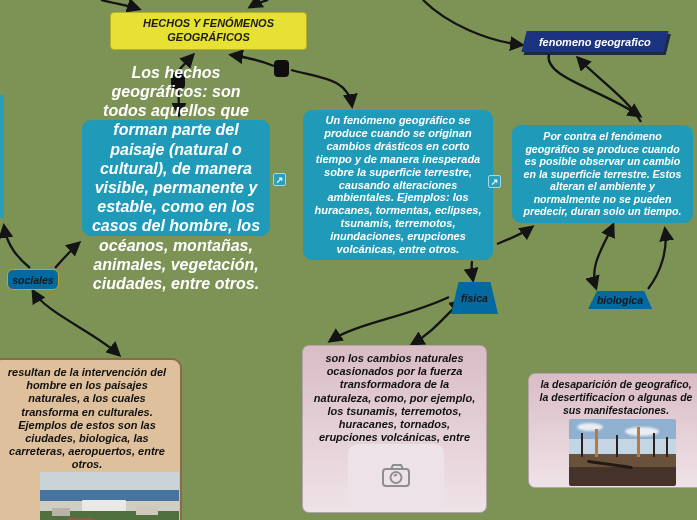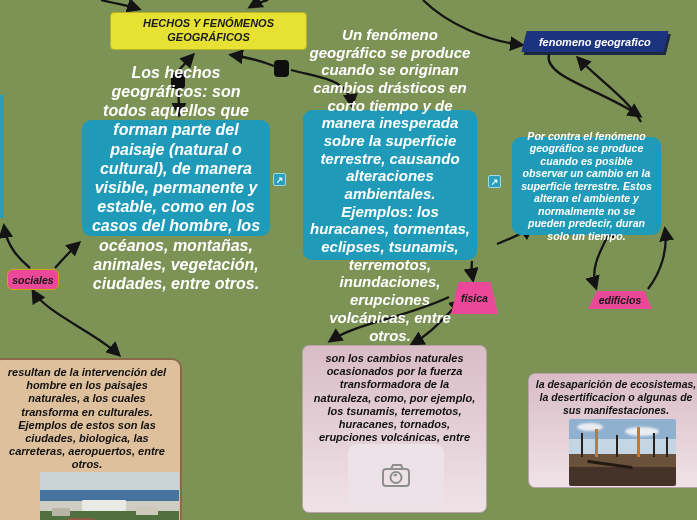--- a/index.html
+++ b/index.html
@@ -37,25 +37,25 @@
     color:#ffffff;font-size:11px;
   }
   .banner-label{transform:skewX(14deg);}
   
   .teal{
     background:#1f9ab8;
     border-radius:9px;
     color:#ffffff;
   }
   .hechos-box{left:82px;top:120px;width:188px;height:116px;font-size:16px;line-height:1.2;padding:4px 6px;}
-  .fenomeno-box{left:303px;top:110px;width:174px;height:150px;font-size:15px;line-height:1.18;padding:5px 5px;}
-  .contraste-box{left:512px;top:125px;width:149px;height:98px;font-size:10.6px;line-height:1.18;padding:13px 7px;margin-top:12px;}
+  .fenomeno-box{left:303px;top:110px;width:190px;height:150px;font-size:11px;line-height:1.18;padding:5px 5px;}
+  .contraste-box{left:512px;top:125px;width:181px;height:98px;font-size:10.6px;line-height:1.18;padding:13px 7px;}
   .edge-sliver{left:0;top:95px;width:4px;height:123px;background:#2a9db8;}
   
-  .cat{background:#ec4899;color:#171717;font-size:10.5px;justify-content:center;}
+  .cat{background:#0369a1;color:#171717;font-size:10.5px;justify-content:center;}
   .sociales-node{left:7px;top:269px;width:52px;height:21px;border-radius:6px;border:1px solid #caa512;}
   .fisica-node{left:451px;top:282px;width:47px;height:32px;clip-path:polygon(16% 0,84% 0,100% 100%,0 100%);}
   .biologica-node{left:588px;top:291px;width:64px;height:18px;clip-path:polygon(14% 0,88% 0,100% 100%,0 100%);}
   
   .tan-box{
     left:-8px;top:358px;width:190px;height:170px;
     background:#dfc09c;border:2px solid #8a6a49;border-radius:10px;
     color:#111;font-size:11px;line-height:1.2;
     padding:6px 8px;align-items:flex-start;
     overflow:hidden;
@@ -169,21 +169,21 @@
     <span>↗</span>
   </div>
 
   <div class="abs node-box cat sociales-node">
     <span>sociales</span>
   </div>
   <div class="abs node-box cat fisica-node">
     <span>física</span>
   </div>
   <div class="abs node-box cat biologica-node">
-    <span>edificios</span>
+    <span>biologica</span>
   </div>
 
   <div class="abs node-box tan-box">
     <span>resultan de la intervención del hombre en los paisajes naturales, a los cuales transforma en culturales. Ejemplos de estos son las ciudades, biologica, las carreteras, aeropuertos, entre otros.</span>
     <div class="abs photo city-photo">
       <div class="city-b1"></div>
       <div class="city-b2"></div>
       <div class="city-b3"></div>
       <div class="city-b4"></div>
 
@@ -198,21 +198,21 @@
           <rect x="2" y="6" width="26" height="17" rx="3"></rect>
           <path d="M10,6 L12,2 L20,2 L22,6"></path>
           <circle cx="15" cy="14.5" r="5.5"></circle>
           <path d="M13,13 a3,3 0 0 1 3,-1"></path>
         </g>
       </svg>
     </div>
   </div>
 
   <div class="abs node-box pink biologica-box">
-    <span>la desaparición de ecosistemas, la desertificacion o algunas de sus manifestaciones.</span>
+    <span>la desaparición de geografico, la desertificacion o algunas de sus manifestaciones.</span>
     <div class="abs photo burnt-photo">
       <div class="cloud" style="left:8px;top:4px;width:26px;height:8px;"></div>
       <div class="cloud" style="left:56px;top:8px;width:34px;height:9px;"></div>
       <div class="trunk" style="left:12px;top:14px;height:24px;"></div>
       <div class="trunk orange" style="left:26px;top:10px;height:28px;width:3px;"></div>
       <div class="trunk" style="left:47px;top:16px;height:22px;"></div>
       <div class="trunk orange" style="left:68px;top:8px;height:30px;width:3px;"></div>
       <div class="trunk" style="left:84px;top:14px;height:24px;"></div>
       <div class="trunk" style="left:97px;top:18px;height:20px;"></div>
       <div class="branch"></div>

